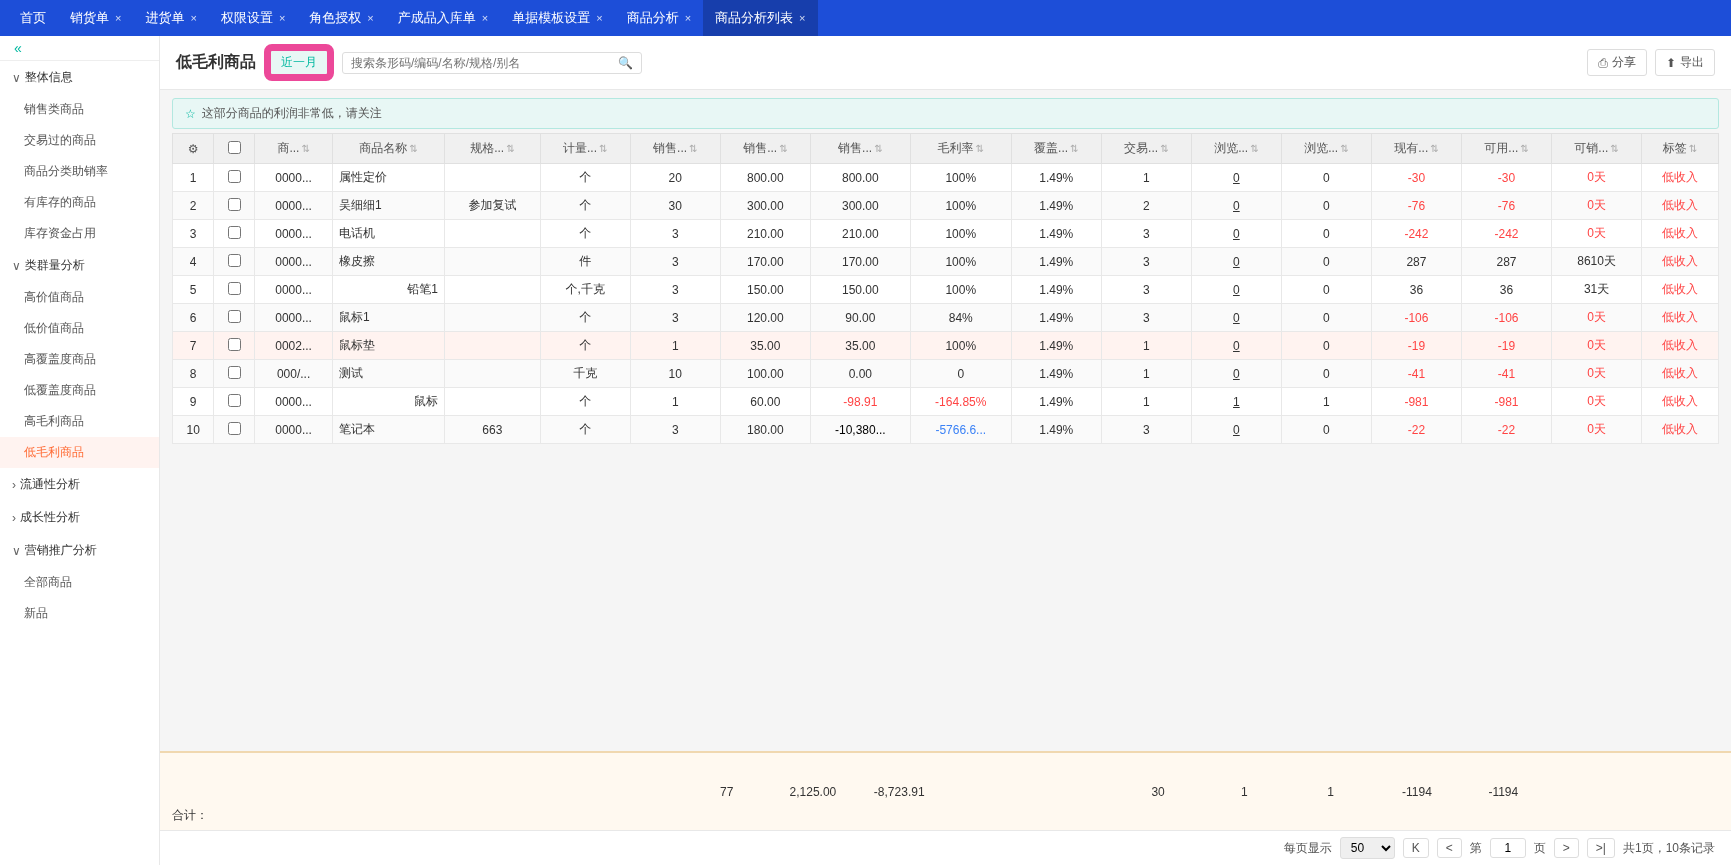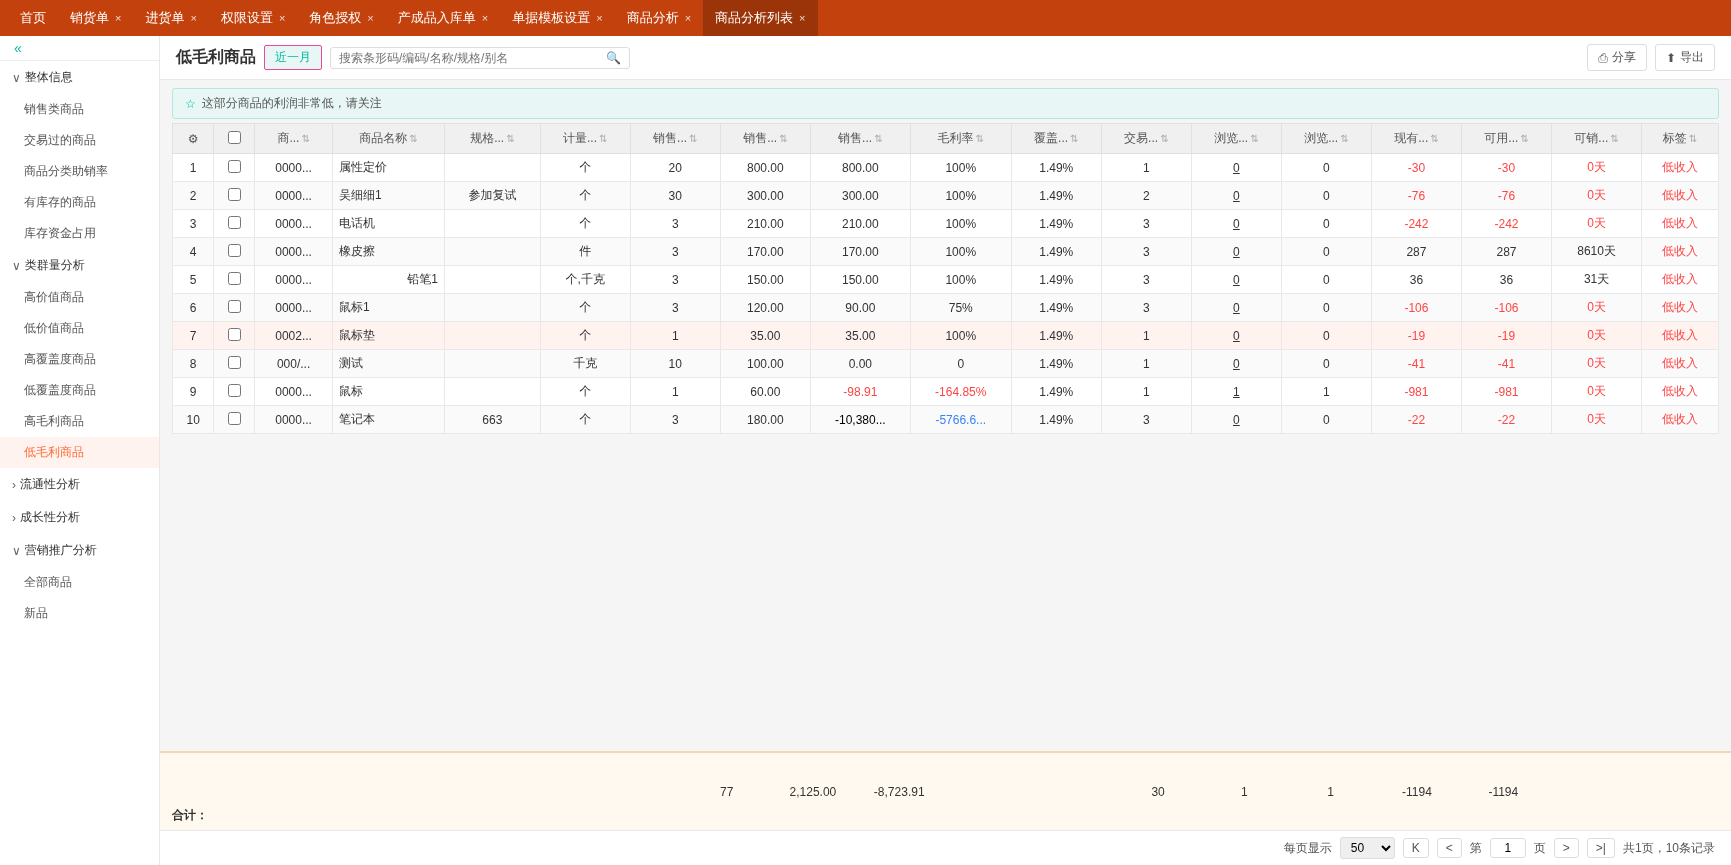--- a/index.html
+++ b/index.html
@@ -1,20 +1,20 @@
 <!DOCTYPE html>
 <html><head>
   <meta charset="utf-8">
   <style>
     * { box-sizing: border-box; margin: 0; padding: 0; }
     body { font-family: "Microsoft YaHei", "PingFang SC", Arial, sans-serif; font-size: 12px; background: #f5f5f5; color: #333; }
     
     
     .top-nav {
-      background: #c2410c;
+      background: #1d4ed8;
       display: flex;
       align-items: center;
       height: 36px;
       padding: 0 8px;
     }
     .top-nav-item {
       color: #fff;
       padding: 0 12px;
       height: 36px;
       display: flex;
@@ -73,24 +73,24 @@
       border-bottom: 1px solid #e8e8e8;
       gap: 8px;
     }
     .page-title {
       font-size: 16px;
       font-weight: bold;
       color: #333;
     }
     .date-filter-btn {
       background: #e8f7f5;
-      border: 1px solid #ec4899;
+      border: 7px solid #ec4899;
       color: #00b8a0;
       padding: 3px 10px;
-      border-radius: 2px;
+      border-radius: 8px;
       cursor: pointer;
       font-size: 12px;
     }
     .search-bar {
       display: flex;
       align-items: center;
       border: 1px solid #ddd;
       border-radius: 3px;
       padding: 3px 8px;
       background: #fff;
@@ -172,21 +172,21 @@
     
     
     .table-footer {
       background: #fff9f0;
       border-top: 2px solid #f0d8b0;
       display: flex;
       align-items: center;
       padding: 6px 12px;
       font-size: 12px;
     }
-    .footer-label { font-weight: bold; margin-right: 20px; width: 60px; margin-top: 48px; }
+    .footer-label { font-weight: normal; margin-right: 20px; width: 60px; margin-top: 48px; }
     .footer-values {
       display: flex;
       gap: 0;
       flex: 1;
     }
     .footer-cell {
       text-align: center;
       flex: 1;
     }
     
@@ -477,21 +477,21 @@
             <tr>
     <td>6</td>
     <td><input type="checkbox" style=""></td>
     <td>0000...</td>
     <td style="text-align:left">鼠标1</td>
     <td></td>
     <td>个</td>
     <td>3</td>
     <td>120.00</td>
     <td style="color:#333">90.00</td>
-    <td style="color:#333">75%</td>
+    <td style="color:#333">84%</td>
     <td>1.49%</td>
     <td>3</td>
     <td><span class="link-underline">0</span></td>
     <td>0</td>
     <td style="color:#ff4444">-106</td>
     <td style="color:#ff4444">-106</td>
     <td style="color:#ff4444">0天</td>
     <td style="color:#ff4444">低收入</td>
   </tr>
             <tr class="highlighted">
@@ -531,21 +531,21 @@
     <td>0</td>
     <td style="color:#ff4444">-41</td>
     <td style="color:#ff4444">-41</td>
     <td style="color:#ff4444">0天</td>
     <td style="color:#ff4444">低收入</td>
   </tr>
             <tr>
     <td>9</td>
     <td><input type="checkbox" style=""></td>
     <td>0000...</td>
-    <td style="text-align:left">鼠标</td>
+    <td style="text-align:right">鼠标</td>
     <td></td>
     <td>个</td>
     <td>1</td>
     <td>60.00</td>
     <td style="color:#ff4444">-98.91</td>
     <td style="color:#ff4444">-164.85%</td>
     <td>1.49%</td>
     <td>1</td>
     <td><span class="link-underline">1</span></td>
     <td>1</td>

